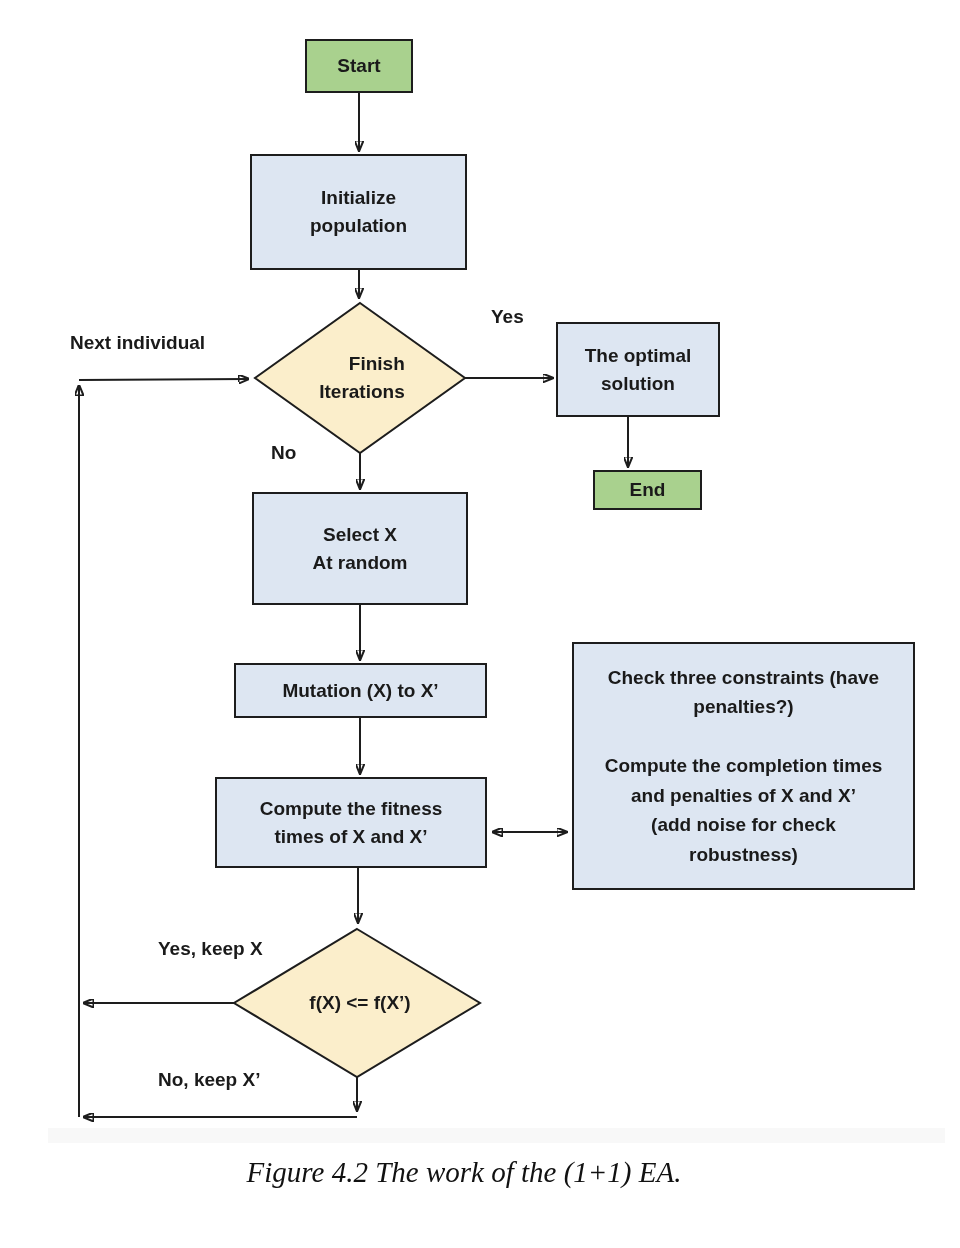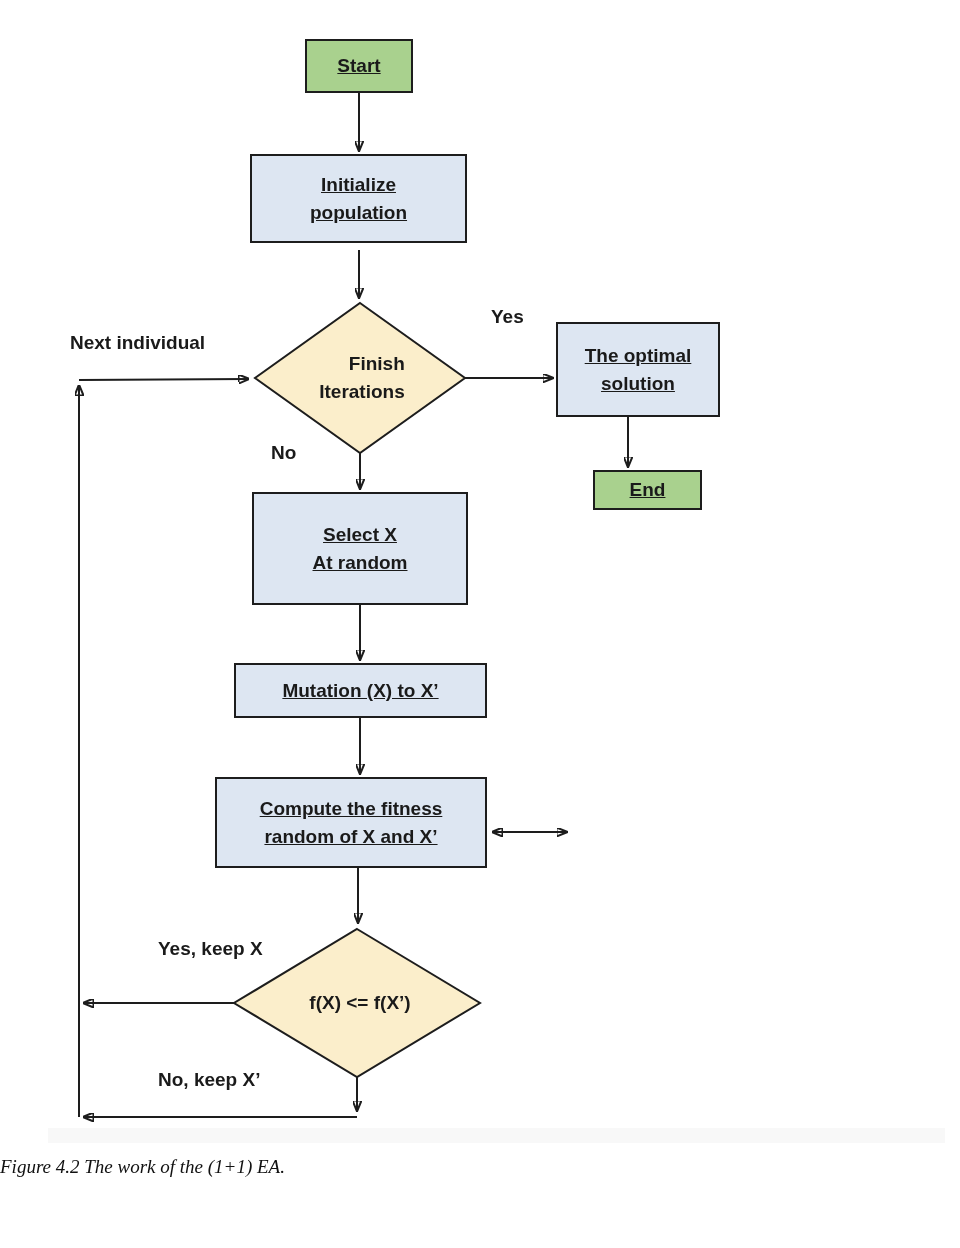--- a/index.html
+++ b/index.html
@@ -15,37 +15,37 @@
     font-family:"Liberation Sans",sans-serif;overflow:hidden;
   }
   .connectors{position:absolute;left:0;top:0;width:960px;height:1248px;}
   .connectors line, .connectors path{stroke:var(--stroke);stroke-width:2;fill:none;}
   .connectors polygon.diamond{stroke:var(--stroke);stroke-width:2;fill:var(--decision-fill);}
   .ah{fill:var(--stroke);}
   .node{
     position:absolute;display:flex;align-items:center;justify-content:center;
     box-sizing:border-box;border:2px solid var(--stroke);
     text-align:center;color:var(--text);
-    font-weight:600;font-size:19px;line-height:1.45;text-decoration:underline;
+    font-weight:600;font-size:19px;line-height:1.45;
   }
   .node span{white-space:pre-line;}
   .terminator{background:var(--terminator-fill);}
   .process{background:var(--process-fill);}
   .note{line-height:1.55;}
   .decision-label{
     position:absolute;display:flex;align-items:center;justify-content:center;
     text-align:right;color:var(--text);font-weight:600;font-size:19px;line-height:1.45;
   }
   .decision-label span{white-space:pre-line;}
   .edge-label{
     position:absolute;color:var(--text);font-weight:600;font-size:19px;white-space:nowrap;text-align:center;
   }
   .caption{
-    position:absolute;left:0;top:1156px;width:928px;text-align:left;
-    font-family:"Liberation Serif",serif;font-style:italic;font-size:19px;color:#111;
+    position:absolute;left:0;top:1156px;width:928px;text-align:center;
+    font-family:"Liberation Serif",serif;font-style:italic;font-size:29px;color:#111;
   }
   .edge-band{
     position:absolute;left:48px;top:1128px;width:897px;height:15px;background:#f8f8f8;
   }
 </style>
 </head>
 <body>
 
 <div class="page">
 
@@ -73,21 +73,21 @@
     <line x1="357" y1="1077" x2="357" y2="1110" marker-end="url(#ah)"></line>
     <line x1="357" y1="1117" x2="84" y2="1117" marker-end="url(#ah)"></line>
     <line x1="79" y1="1117" x2="79" y2="386" marker-end="url(#ah)"></line>
     <line x1="79" y1="380" x2="248" y2="379" marker-end="url(#ah)"></line>
   </svg>
 
   <div class="node terminator" style="left:305px;top:39px;width:108px;height:54px;">
     <span>Start</span>
   </div>
 
-  <div class="node process" style="left:250px;top:154px;width:217px;height:89px;">
+  <div class="node process" style="left:250px;top:154px;width:217px;height:116px;">
     <span>Initialize
 population</span>
   </div>
 
   <div class="node process" style="left:556px;top:322px;width:164px;height:95px;align-items:center;">
     <span>The optimal
 solution</span>
   </div>
 
   <div class="node terminator" style="left:593px;top:470px;width:109px;height:40px;">
@@ -98,23 +98,32 @@
     <span>Select X
 At random</span>
   </div>
 
   <div class="node process" style="left:234px;top:663px;width:253px;height:55px;">
     <span>Mutation (X) to X’</span>
   </div>
 
   <div class="node process" style="left:215px;top:777px;width:272px;height:91px;">
     <span>Compute the fitness
-random of X and X’</span>
+times of X and X’</span>
   </div>
 
+  <div class="node process note" style="left:572px;top:642px;width:343px;height:248px;">
+    <span>Check three constraints (have
+penalties?)
+
+Compute the completion times
+and penalties of X and X’
+(add noise for check
+robustness)</span>
+  </div>
 
   <div class="decision-label" style="left:272px;top:342px;width:180px;height:72px;">
     <span>Finish
 Iterations</span>
   </div>
 
   <div class="decision-label" style="left:270px;top:985px;width:180px;height:36px;">
     <span>f(X) &lt;= f(X’)</span>
   </div>
 

